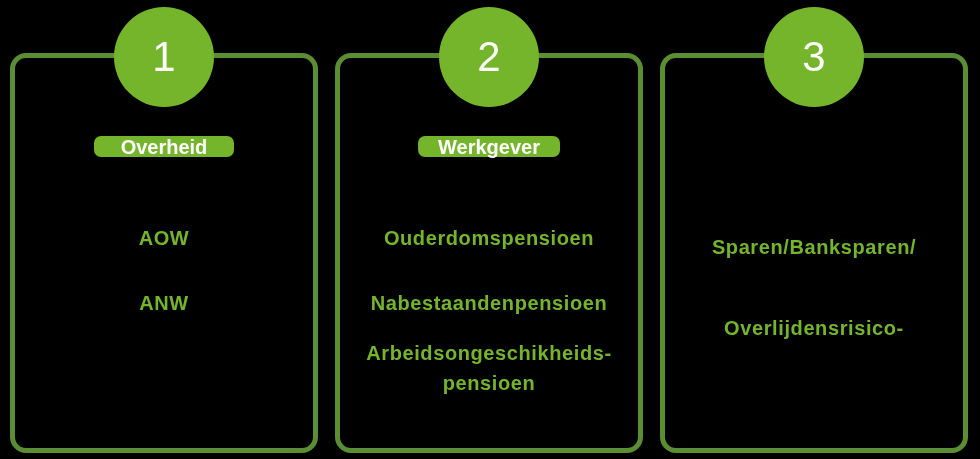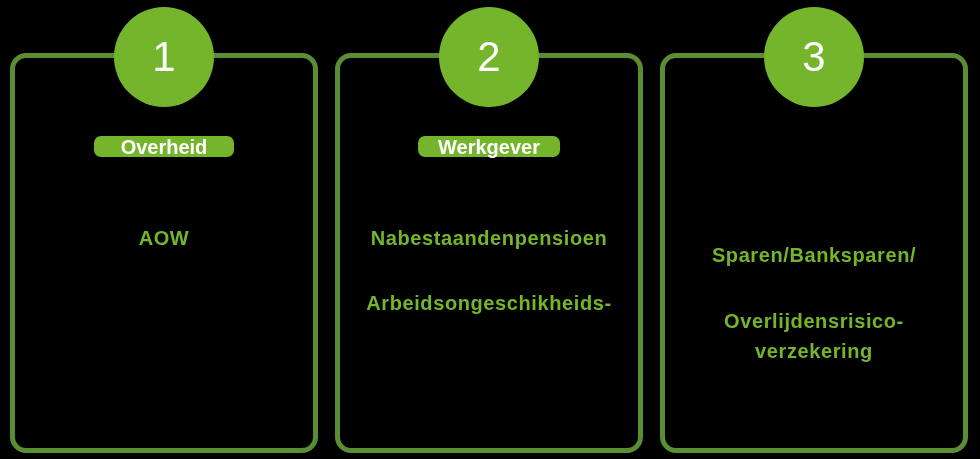--- a/index.html
+++ b/index.html
@@ -81,68 +81,74 @@
     justify-content: center;
     color: var(--accent);
     font-size: 20px;
     font-weight: 700;
     letter-spacing: 0.6px;
     line-height: 30px;
     text-align: center;
   }
   
   .pillar-2 .item:nth-child(3) { }
-  .pillar-3 .item:nth-child(1) { margin-top: 17px; }
+  .pillar-3 .item:nth-child(1) { margin-top: 9px; }
   .pillar-3 .item:nth-child(2) { margin-top: 16px; }
 </style>
 </head>
 <body>
 
 <div class="canvas" id="pillars-root">
   <section class="pillar pillar-1">
     <div class="card-border"></div>
     <div class="circle">
       <span class="num">1</span>
     </div>
     <div class="badge">
       <span>Overheid</span>
     </div>
     <div class="items">
         <div class="item">
           <span>AOW</span>
         </div>
+        <div class="item">
+          <span>ANW</span>
+        </div>
       </div>
   </section>
 
   <section class="pillar pillar-2">
     <div class="card-border"></div>
     <div class="circle">
       <span class="num">2</span>
     </div>
     <div class="badge">
       <span>Werkgever</span>
     </div>
     <div class="items">
         <div class="item">
+          <span>Ouderdomspensioen</span>
+        </div>
+        <div class="item">
           <span>Nabestaandenpensioen</span>
         </div>
         <div class="item">
           <span>Arbeidsongeschikheids-</span>
+          <span>pensioen</span>
         </div>
       </div>
   </section>
 
   <section class="pillar pillar-3">
     <div class="card-border"></div>
     <div class="circle">
       <span class="num">3</span>
     </div>
     <div class="items">
         <div class="item">
           <span>Sparen/Banksparen/</span>
         </div>
         <div class="item">
           <span>Overlijdensrisico-</span>
-          <span>verzekering</span>
         </div>
       </div>
   </section>
 </div>
 
 </body></html>

